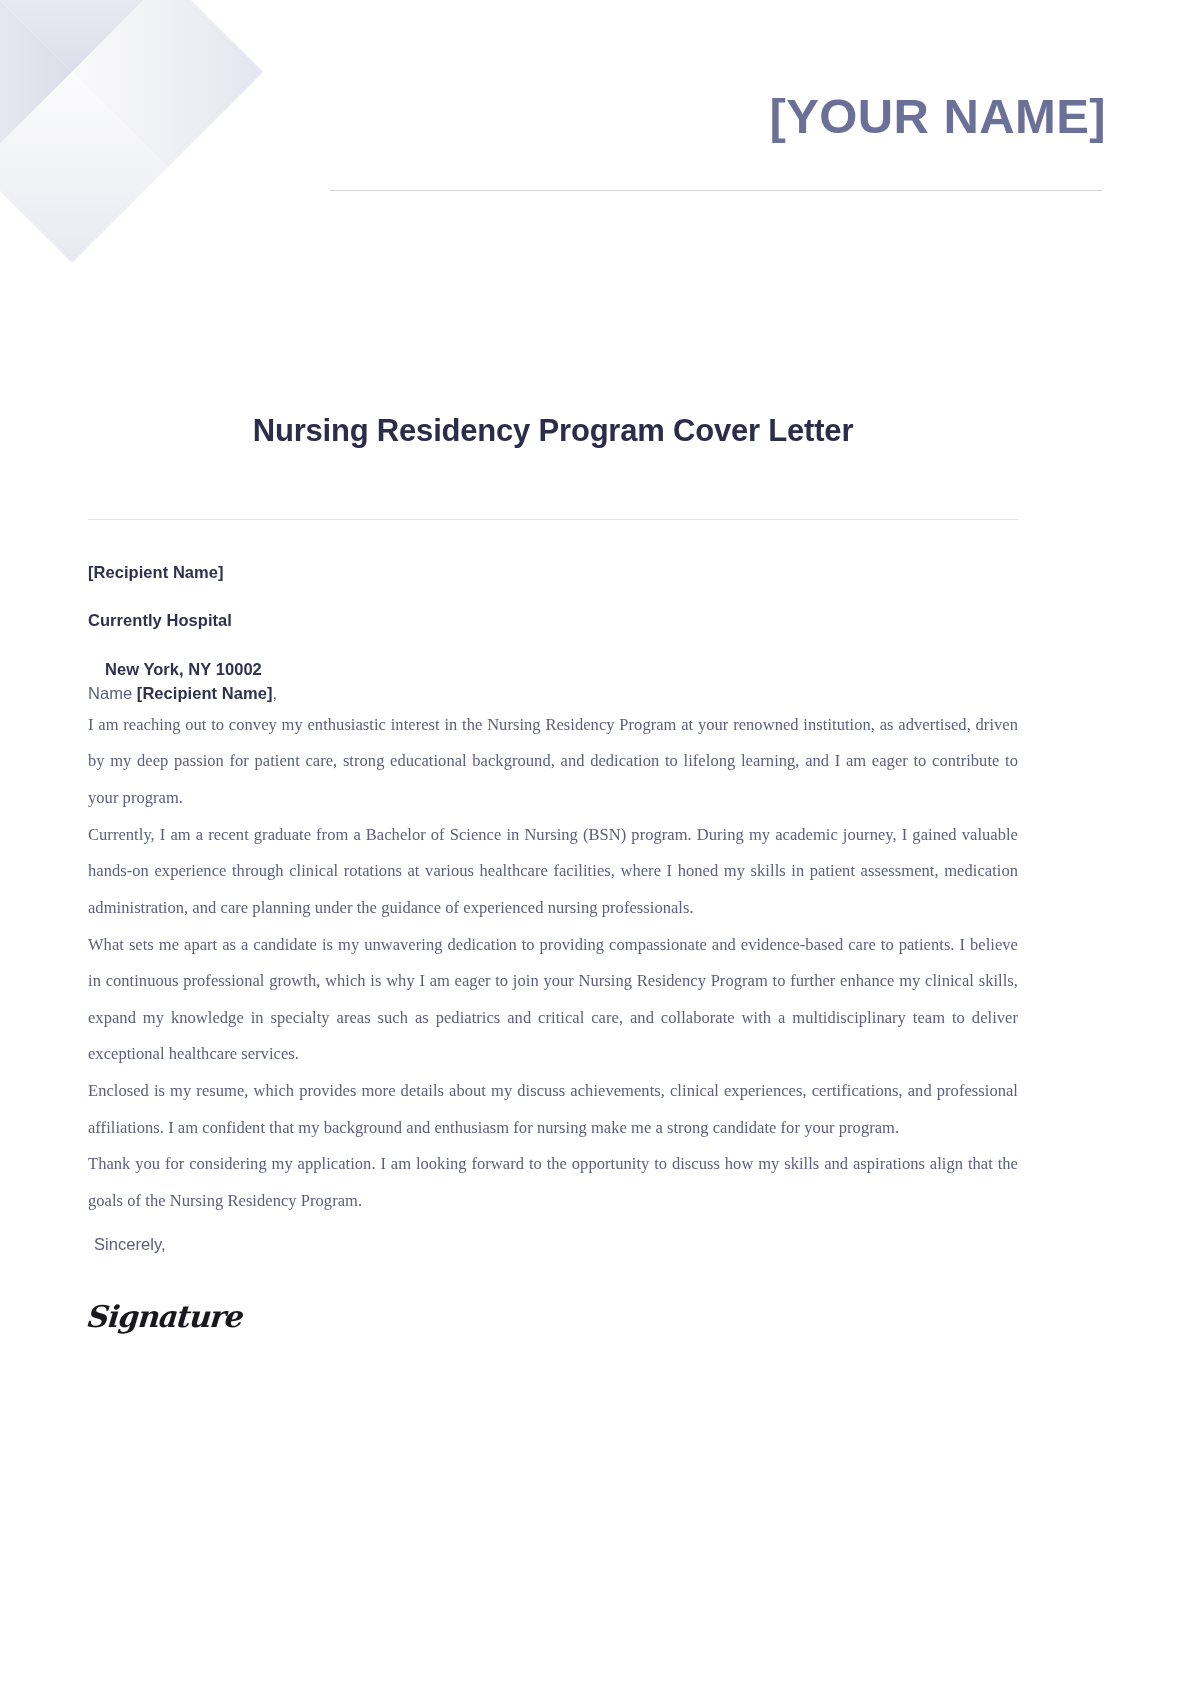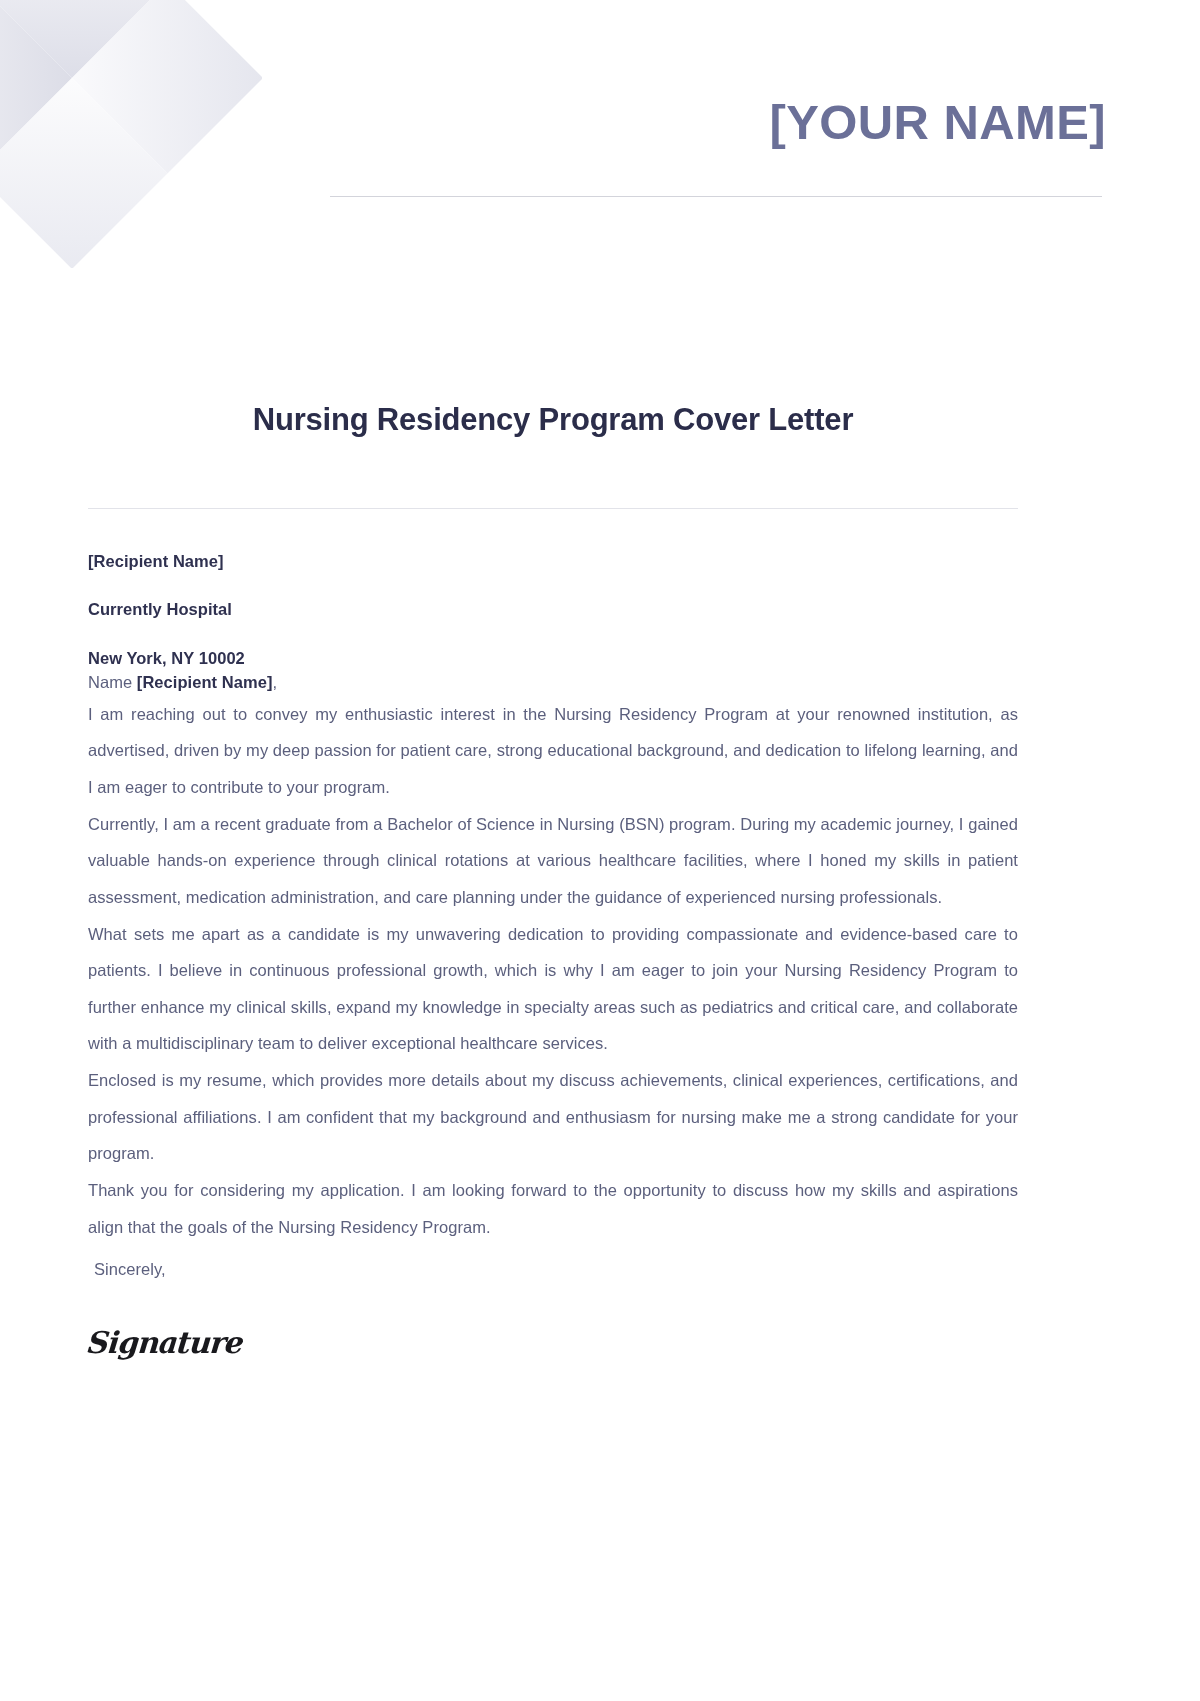--- a/index.html
+++ b/index.html
@@ -23,21 +23,21 @@
     top: -118px;
     width: 380px;
     height: 380px;
     pointer-events: none;
   }
 
   
   .header {
     position: absolute;
     left: 0;
-    top: 6px;
+    top: 0;
     width: 1200px;
     height: 200px;
     padding-left: 36px;
   }
   .header-name {
     position: absolute;
     right: 94px;
     top: 92px;
     font-size: 49px;
     font-weight: 700;
@@ -64,21 +64,21 @@
     width: 930px;
   }
 
   .doc-title {
     font-size: 31px;
     font-weight: 700;
     color: #2b2d4a;
     text-align: center;
     letter-spacing: -0.2px;
     line-height: 1.25;
-    margin: 3px;
+    margin: 14px;
     padding: 0 0 6px 0;
   }
 
   .title-rule {
     width: 100%;
     height: 1px;
     background: #e2e3e9;
     margin: 62px 0 0 0;
   }
 
@@ -88,20 +88,21 @@
   .recipient-line {
     font-size: 16.5px;
     font-weight: 700;
     color: #2f3150;
     line-height: 1.0;
     margin: 0 0 32px 0;
     letter-spacing: 0.05px;
   }
   .recipient-line:last-child {
     margin-bottom: 0;
+    margin-left: 17px;
   }
 
   .salutation {
     font-size: 16.5px;
     color: #5b5f7d;
     margin: 4px 0 0 0;
     line-height: 1.55;
     letter-spacing: 0.05px;
   }
   .salutation b {
@@ -109,20 +110,21 @@
     font-weight: 700;
   }
 
   .para {
     font-size: 16.5px;
     color: #5b5f7d;
     line-height: 2.22;
     text-align: justify;
     margin: 0;
     letter-spacing: 0.05px;
+    font-family: Liberation Serif, serif;
   }
 
   .closing {
     font-size: 16.5px;
     color: #5b5f7d;
     line-height: 2.22;
     margin: 6px;
     letter-spacing: 0.05px;
   }
 

